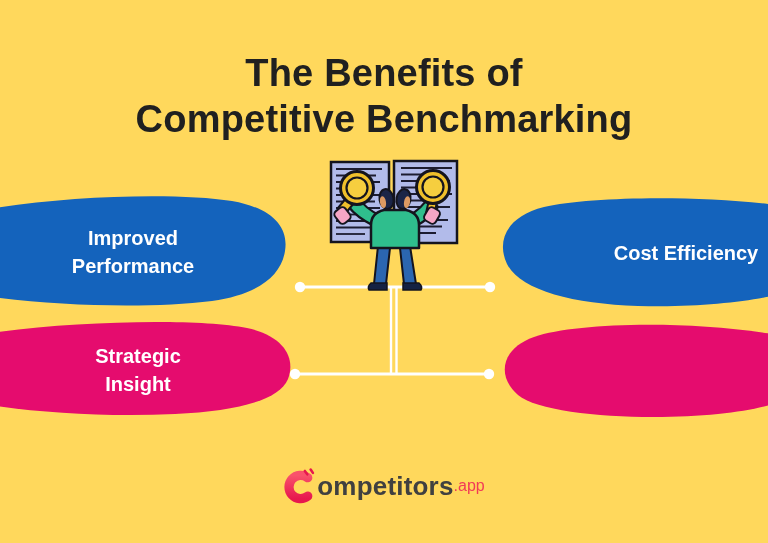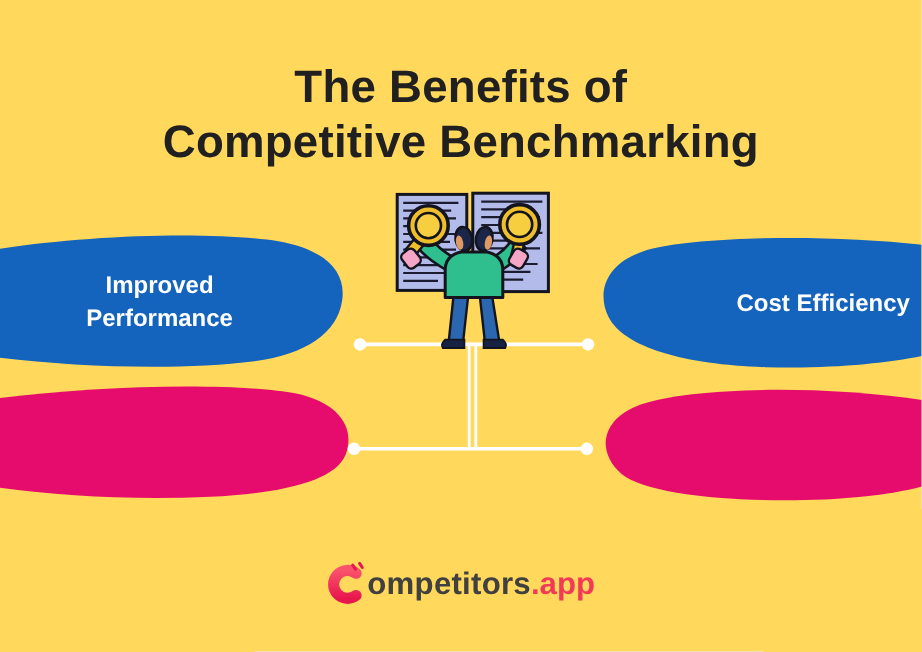--- a/index.html
+++ b/index.html
@@ -24,21 +24,21 @@
   .label-tl { left:58px;  top:212px; }
   .label-bl { left:63px;  top:330px; }
   .label-tr { left:575px; top:213px;margin-left:36px; }
   .label-br { left:580px; top:335px; }
   .logo {
     position:absolute; top:468px; left:0; right:0;
     display:flex; justify-content:center; align-items:center;
   }
   .c-mark { width:33px; height:36px; margin-right:1px; }
   .brand-text  { font-size:26px; font-weight:700; color:#404040; letter-spacing:0.2px; }
-  .suffix-text { font-size:26px; font-weight:700; color:#F23A57; }
+  .suffix-text { font-size:16px; font-weight:400; color:#F23A57; }
 </style>
 </head>
 <body>
 
 <div class="canvas">
 
   <svg class="art" viewBox="0 0 768 543" aria-hidden="true">
 
     <path d="M -16 210 C 60 196 175 192 232 201 C 272 208 289 227 285 251 C 281 277 256 295 212 301 C 148 309 55 306 -16 296 Z" fill="#1463BC"></path>
     <path d="M -16 334 C 70 321 195 318 247 328 C 284 336 296 358 288 379 C 279 401 235 411 175 414 C 108 417 38 413 -16 404 Z" fill="#E50C6E"></path>
@@ -121,20 +121,21 @@
         <rect x="425.5" y="208" width="13" height="15" rx="4" fill="#F5A6C6" stroke="#14141E" stroke-width="2" transform="rotate(30 432 215.5)"></rect>
         <circle cx="433" cy="187" r="16.5" fill="#EFBF2B" stroke="#14141E" stroke-width="3"></circle>
         <circle cx="433" cy="187" r="10.5" fill="#F6CE3F" stroke="#14141E" stroke-width="2.2"></circle>
       </g>
     </g>
   </svg>
 
   <h1 class="title">The Benefits of Competitive Benchmarking</h1>
 
   <div class="benefit-label label-tl">Improved Performance</div>
+  <div class="benefit-label label-bl">Strategic Insight</div>
   <div class="benefit-label label-tr">Cost Efficiency</div>
 
   <div class="logo">
     <svg class="c-mark" viewBox="0 0 34 37" aria-hidden="true">
       <defs>
         <linearGradient id="cgrad" x1="0" y1="0" x2="0" y2="1">
           <stop offset="0" stop-color="#F9526B"></stop>
           <stop offset="1" stop-color="#E7174E"></stop>
         </linearGradient>
       </defs>

